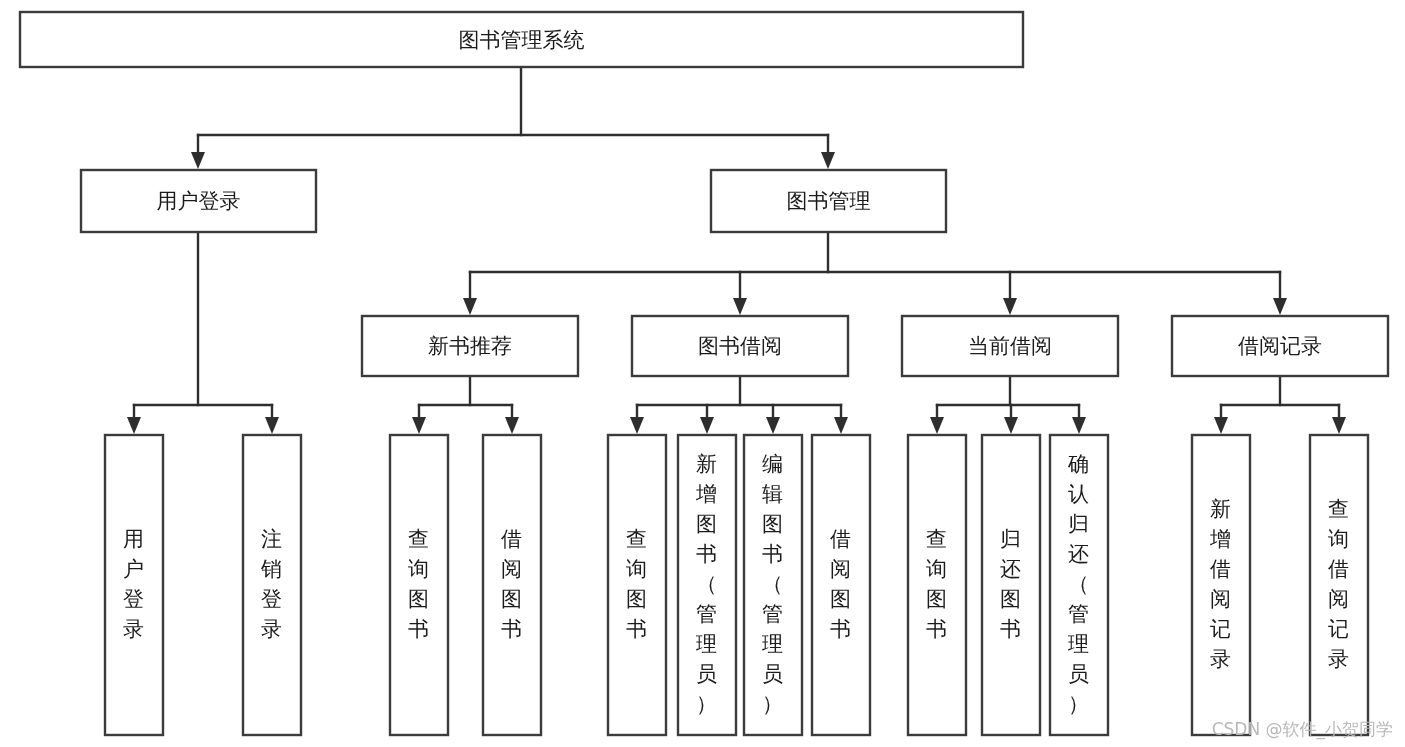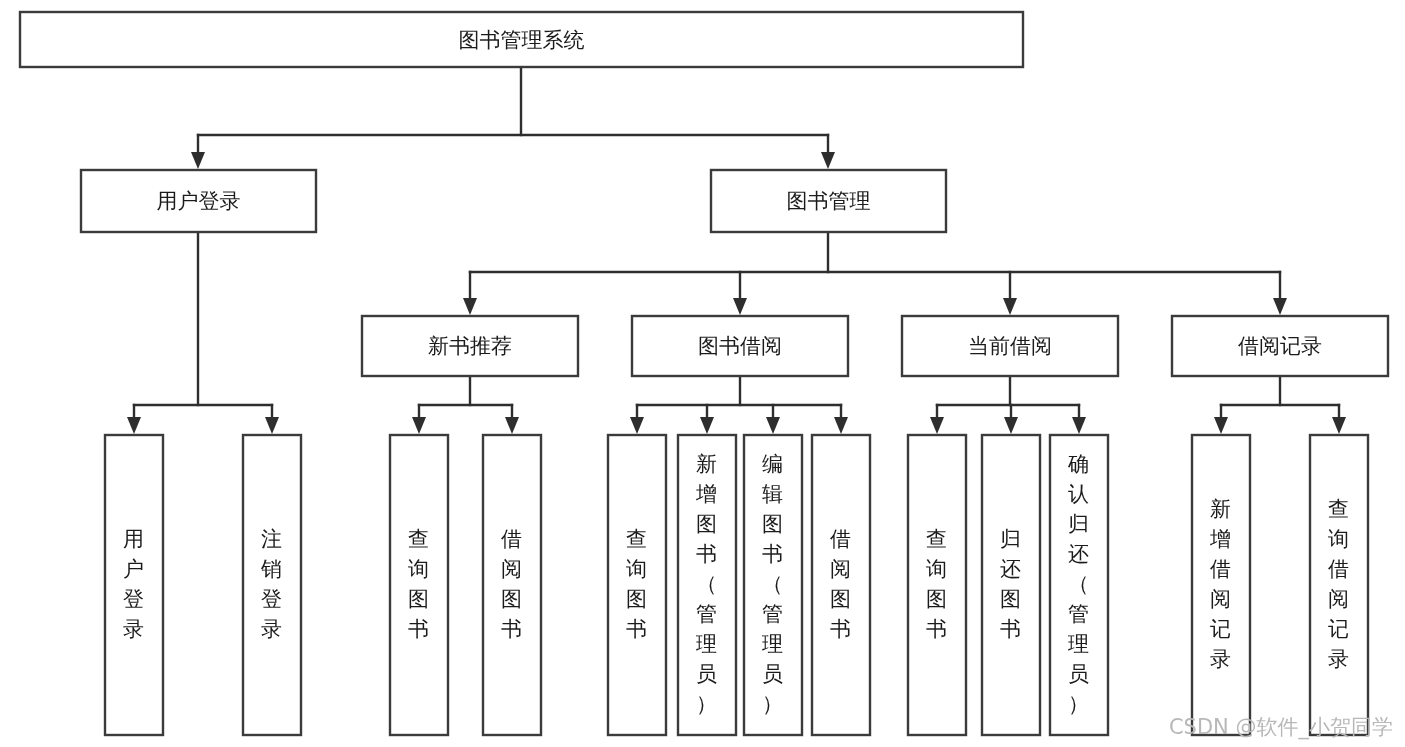--- a/index.html
+++ b/index.html
@@ -53,21 +53,21 @@
   }
   .node-label.vertical-label {
     font-size: 21px;
     letter-spacing: 1px;
   }
   .watermark-text {
     position: absolute;
     right: 12px;
     bottom: 6px;
     font-family: "DejaVu Sans", "Liberation Sans", sans-serif;
-    font-size: 21px;
+    font-size: 17px;
     color: #b8b8b8;
     white-space: nowrap;
     user-select: none;
   }
 </style>
 </head>
 <body>
 
 <div id="diagram-root">
   <svg id="diagram-svg" viewBox="0 0 1405 747" xmlns="http://www.w3.org/2000/svg">

